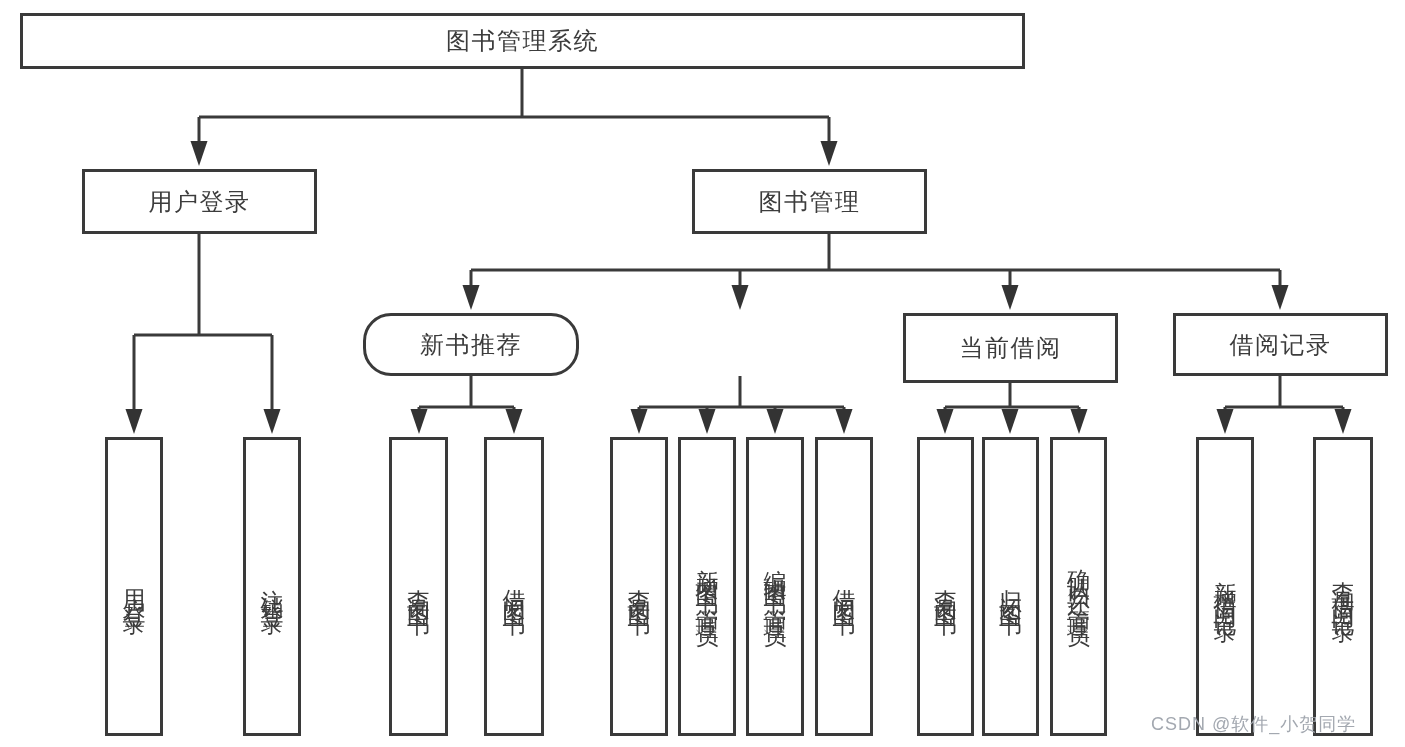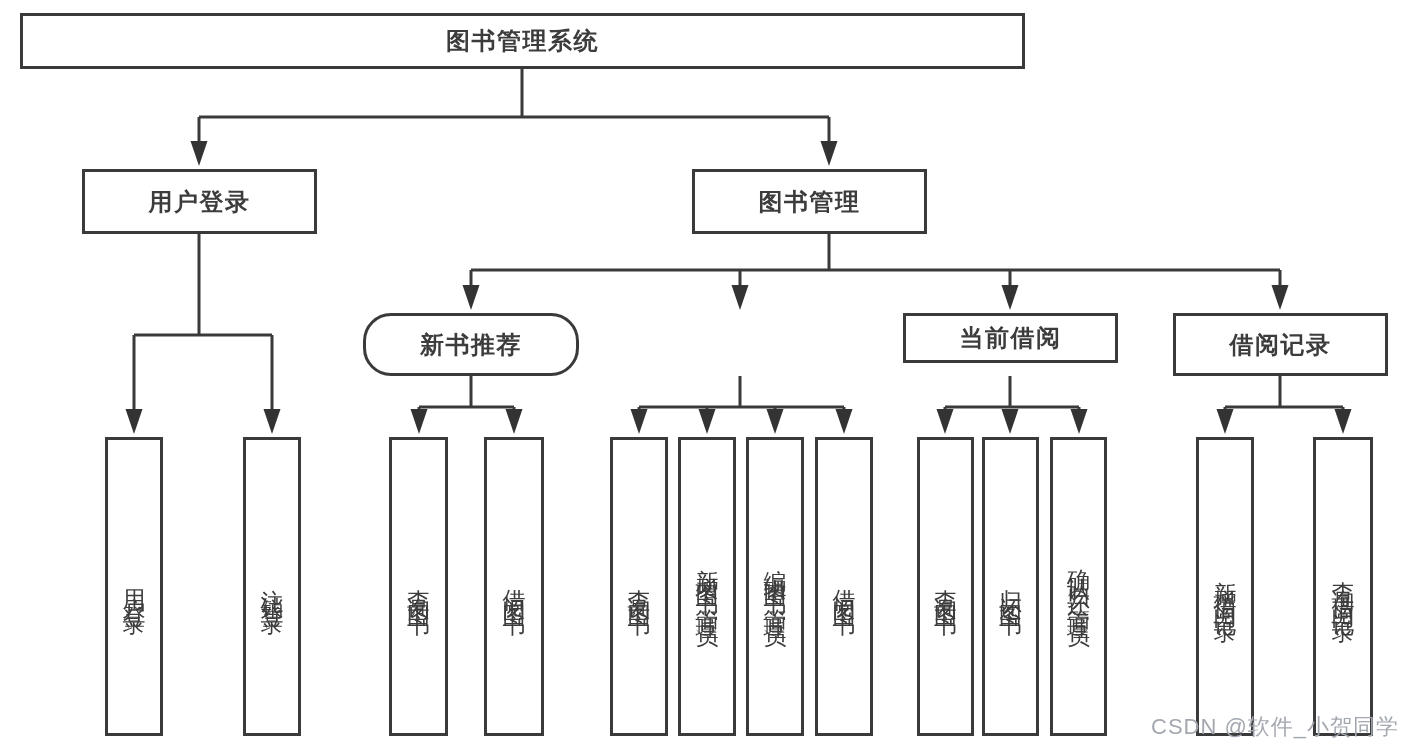--- a/index.html
+++ b/index.html
@@ -9,50 +9,50 @@
   }
   svg.connectors { position:absolute; left:0; top:0; width:1405px; height:747px; }
   svg.connectors path { stroke:#3a3a3a; stroke-width:3; fill:none; }
   svg.connectors polygon { fill:#333333; }
   .node {
     position:absolute; box-sizing:border-box;
     border:3px solid #3a3a3a; background:#ffffff;
     display:flex; align-items:center; justify-content:center;
     color:#3c3c3c;
   }
-  .hlabel { font-size:24px; letter-spacing:1.5px; white-space:nowrap;font-weight:bold; }
+  .hlabel { font-size:24px; letter-spacing:1.5px; white-space:nowrap; }
   .vtext {
     writing-mode:vertical-rl; text-orientation:mixed;
     letter-spacing:8px; line-height:1; font-size:23px; white-space:nowrap;
   }
   
   .n-root   { left:20px;  top:13px;  width:1005px; height:56px; }
   .n-login  { left:82px;  top:169px; width:235px;  height:65px; }
   .n-mgmt   { left:692px; top:169px; width:235px;  height:65px; }
   .n-rec    { left:363px; top:313px; width:216px;  height:63px;border-radius:28px; }
   .n-bor    { left:633px; top:313px; width:215px;  height:63px; }
-  .n-cur    { left:903px; top:313px; width:215px;  height:50px; }
+  .n-cur    { left:903px; top:313px; width:215px;  height:70px; }
   .n-recd   { left:1173px;top:313px; width:215px;  height:63px; }
   .leaf     { top:437px; height:299px; }
   .l-g1a { left:105px;  width:58px; }
   .l-g1b { left:243px;  width:58px; }
   .l-g2a { left:389px;  width:59px; }
   .l-g2b { left:484px;  width:60px; }
   .l-g3a { left:610px;  width:58px; }
   .l-g3b { left:678px;  width:58px; }
   .l-g3c { left:746px;  width:58px; }
   .l-g3d { left:815px;  width:58px; }
   .l-g4a { left:917px;  width:57px; }
   .l-g4b { left:982px;  width:57px; }
   .l-g4c { left:1050px; width:57px; }
   .l-g5a { left:1196px; width:58px; }
   .l-g5b { left:1313px; width:60px; }
   .watermark {
     position:absolute; left:1151px; top:712px; z-index:5;
-    font-size:22px; color:#a3a8b0; letter-spacing:1px; white-space:nowrap;
+    font-size:18px; color:#a3a8b0; letter-spacing:1px; white-space:nowrap;
   }
 </style>
 </head>
 <body>
 
 <div class="canvas">
 
   <svg class="connectors" viewBox="0 0 1405 747" aria-hidden="true">
 
     <g>

